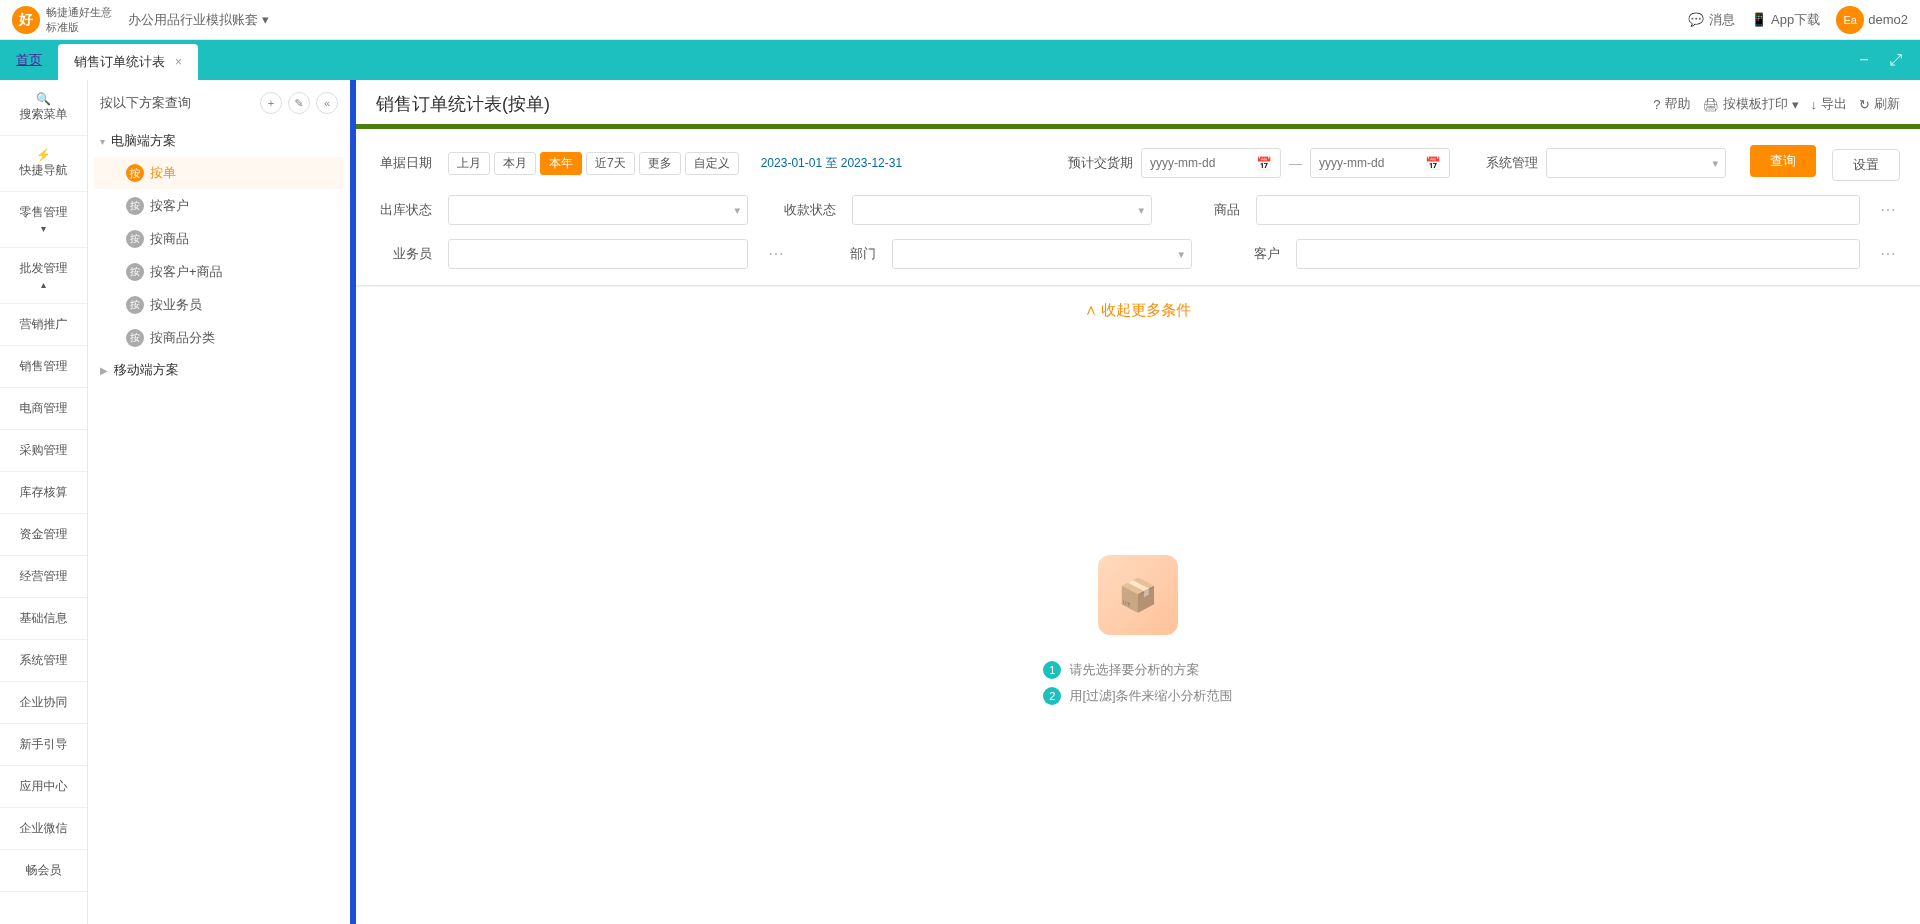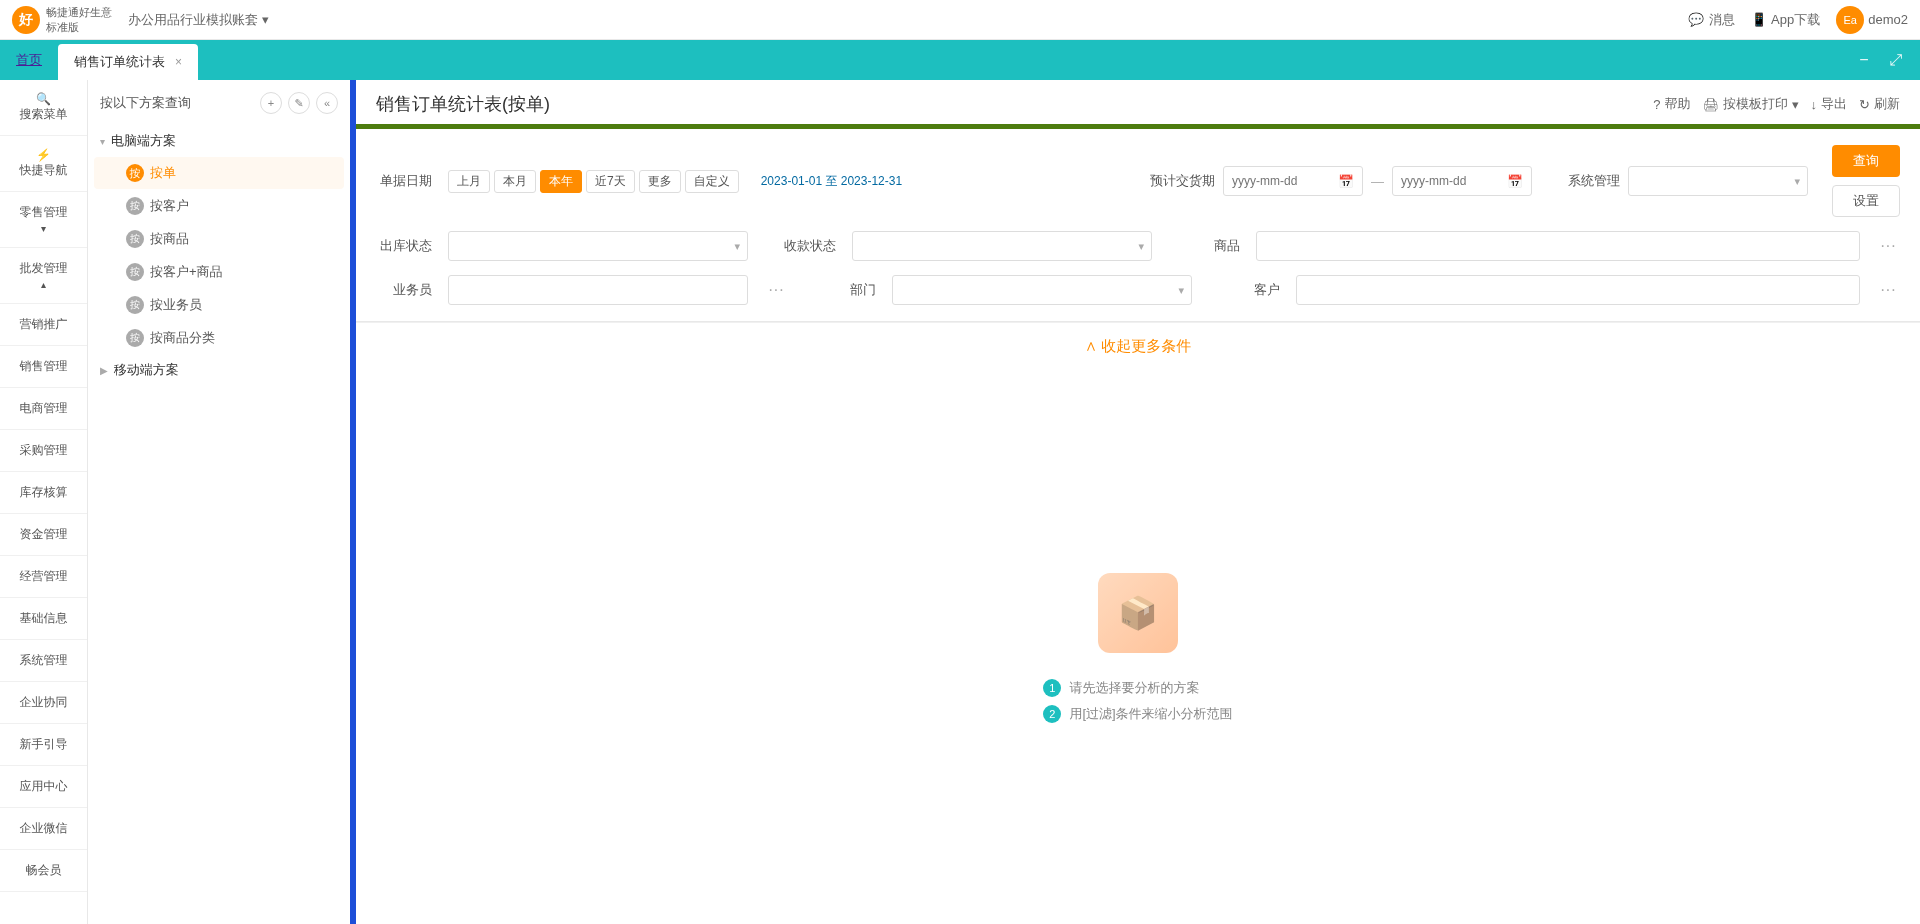--- a/index.html
+++ b/index.html
@@ -73,21 +73,21 @@
     .filter-date-input { height: 30px; border: 1px solid #ddd; border-radius: 3px; padding: 0 28px 0 8px; font-size: 12px; color: #aaa; background: #fff; outline: none; width: 140px; }
     .filter-date-input-wrap .cal-icon { position: absolute; right: 8px; top: 50%; transform: translateY(-50%); color: #aaa; font-size: 13px; pointer-events: none; }
     .filter-dots-btn { color: #aaa; cursor: pointer; font-size: 16px; padding: 0 4px; }
     .date-separator { color: #aaa; font-size: 13px; }
 
     .collapse-btn { display: flex; align-items: center; justify-content: center; gap: 4px; color: #ff8c00; font-size: 15px; cursor: pointer; padding: 8px; }
 
     
     .query-btn { height: 32px; padding: 0 20px; background: #ff8c00; color: white; border: none; border-radius: 4px; font-size: 13px; cursor: pointer; }
     .settings-btn { height: 32px; padding: 0 20px; background: #fff; color: #555; border: 1px solid #ddd; border-radius: 4px; font-size: 13px; cursor: pointer; margin-top: 4px; }
-    .btn-group { display: flex; flex-direction: column; gap: 4px; margin-left: 8px; }
+    .btn-group { display: flex; flex-direction: row; gap: 16px; margin-left: 8px; }
 
     
     .empty-state { flex: 1; display: flex; flex-direction: column; align-items: center; justify-content: center; gap: 16px; background: #fff; margin: 0; }
     .empty-illustration { width: 100px; height: 100px; position: relative; }
     .empty-box { width: 80px; height: 80px; background: linear-gradient(135deg, #ffcba4, #ffaa70); border-radius: 12px; margin: 10px auto 0; opacity: 0.7; display: flex; align-items: center; justify-content: center; font-size: 32px; }
     .empty-tips { text-align: left; }
     .empty-tip { display: flex; align-items: center; gap: 8px; margin-bottom: 8px; color: #888; font-size: 13px; }
     .tip-num { width: 18px; height: 18px; border-radius: 50%; background: #1dbfbf; color: white; font-size: 11px; display: flex; align-items: center; justify-content: center; flex-shrink: 0; }
 
     .filter-section { background: #fff; }

